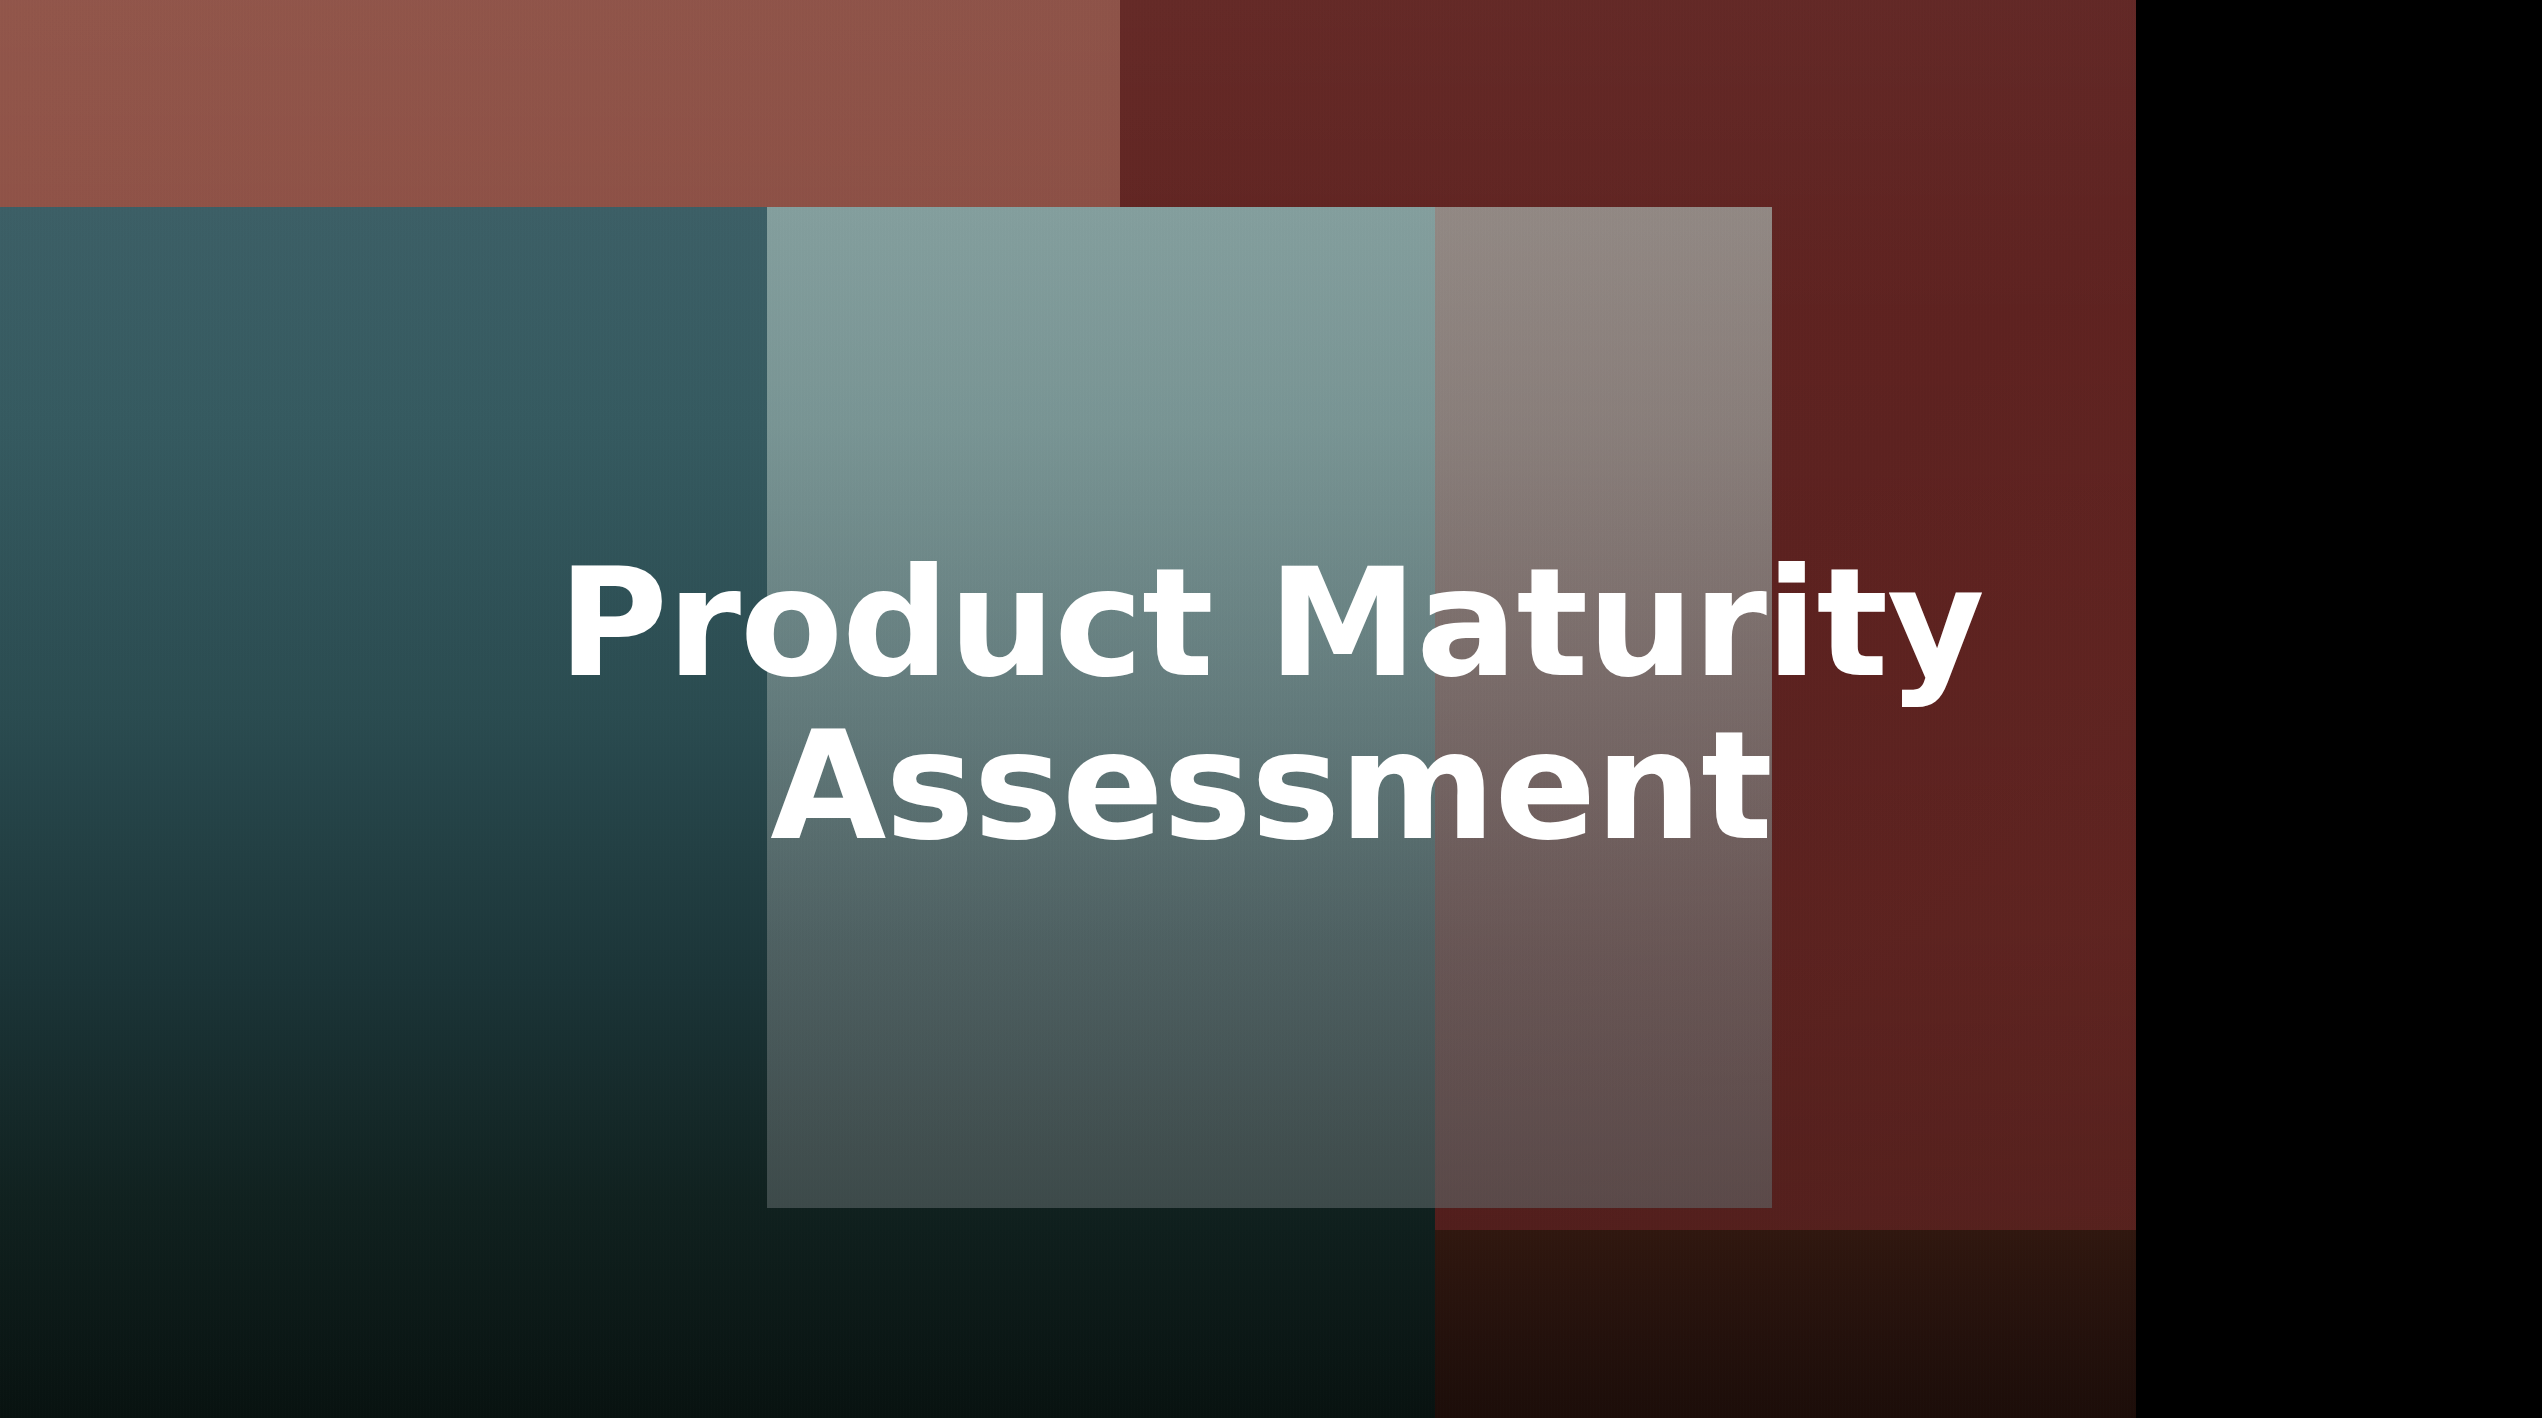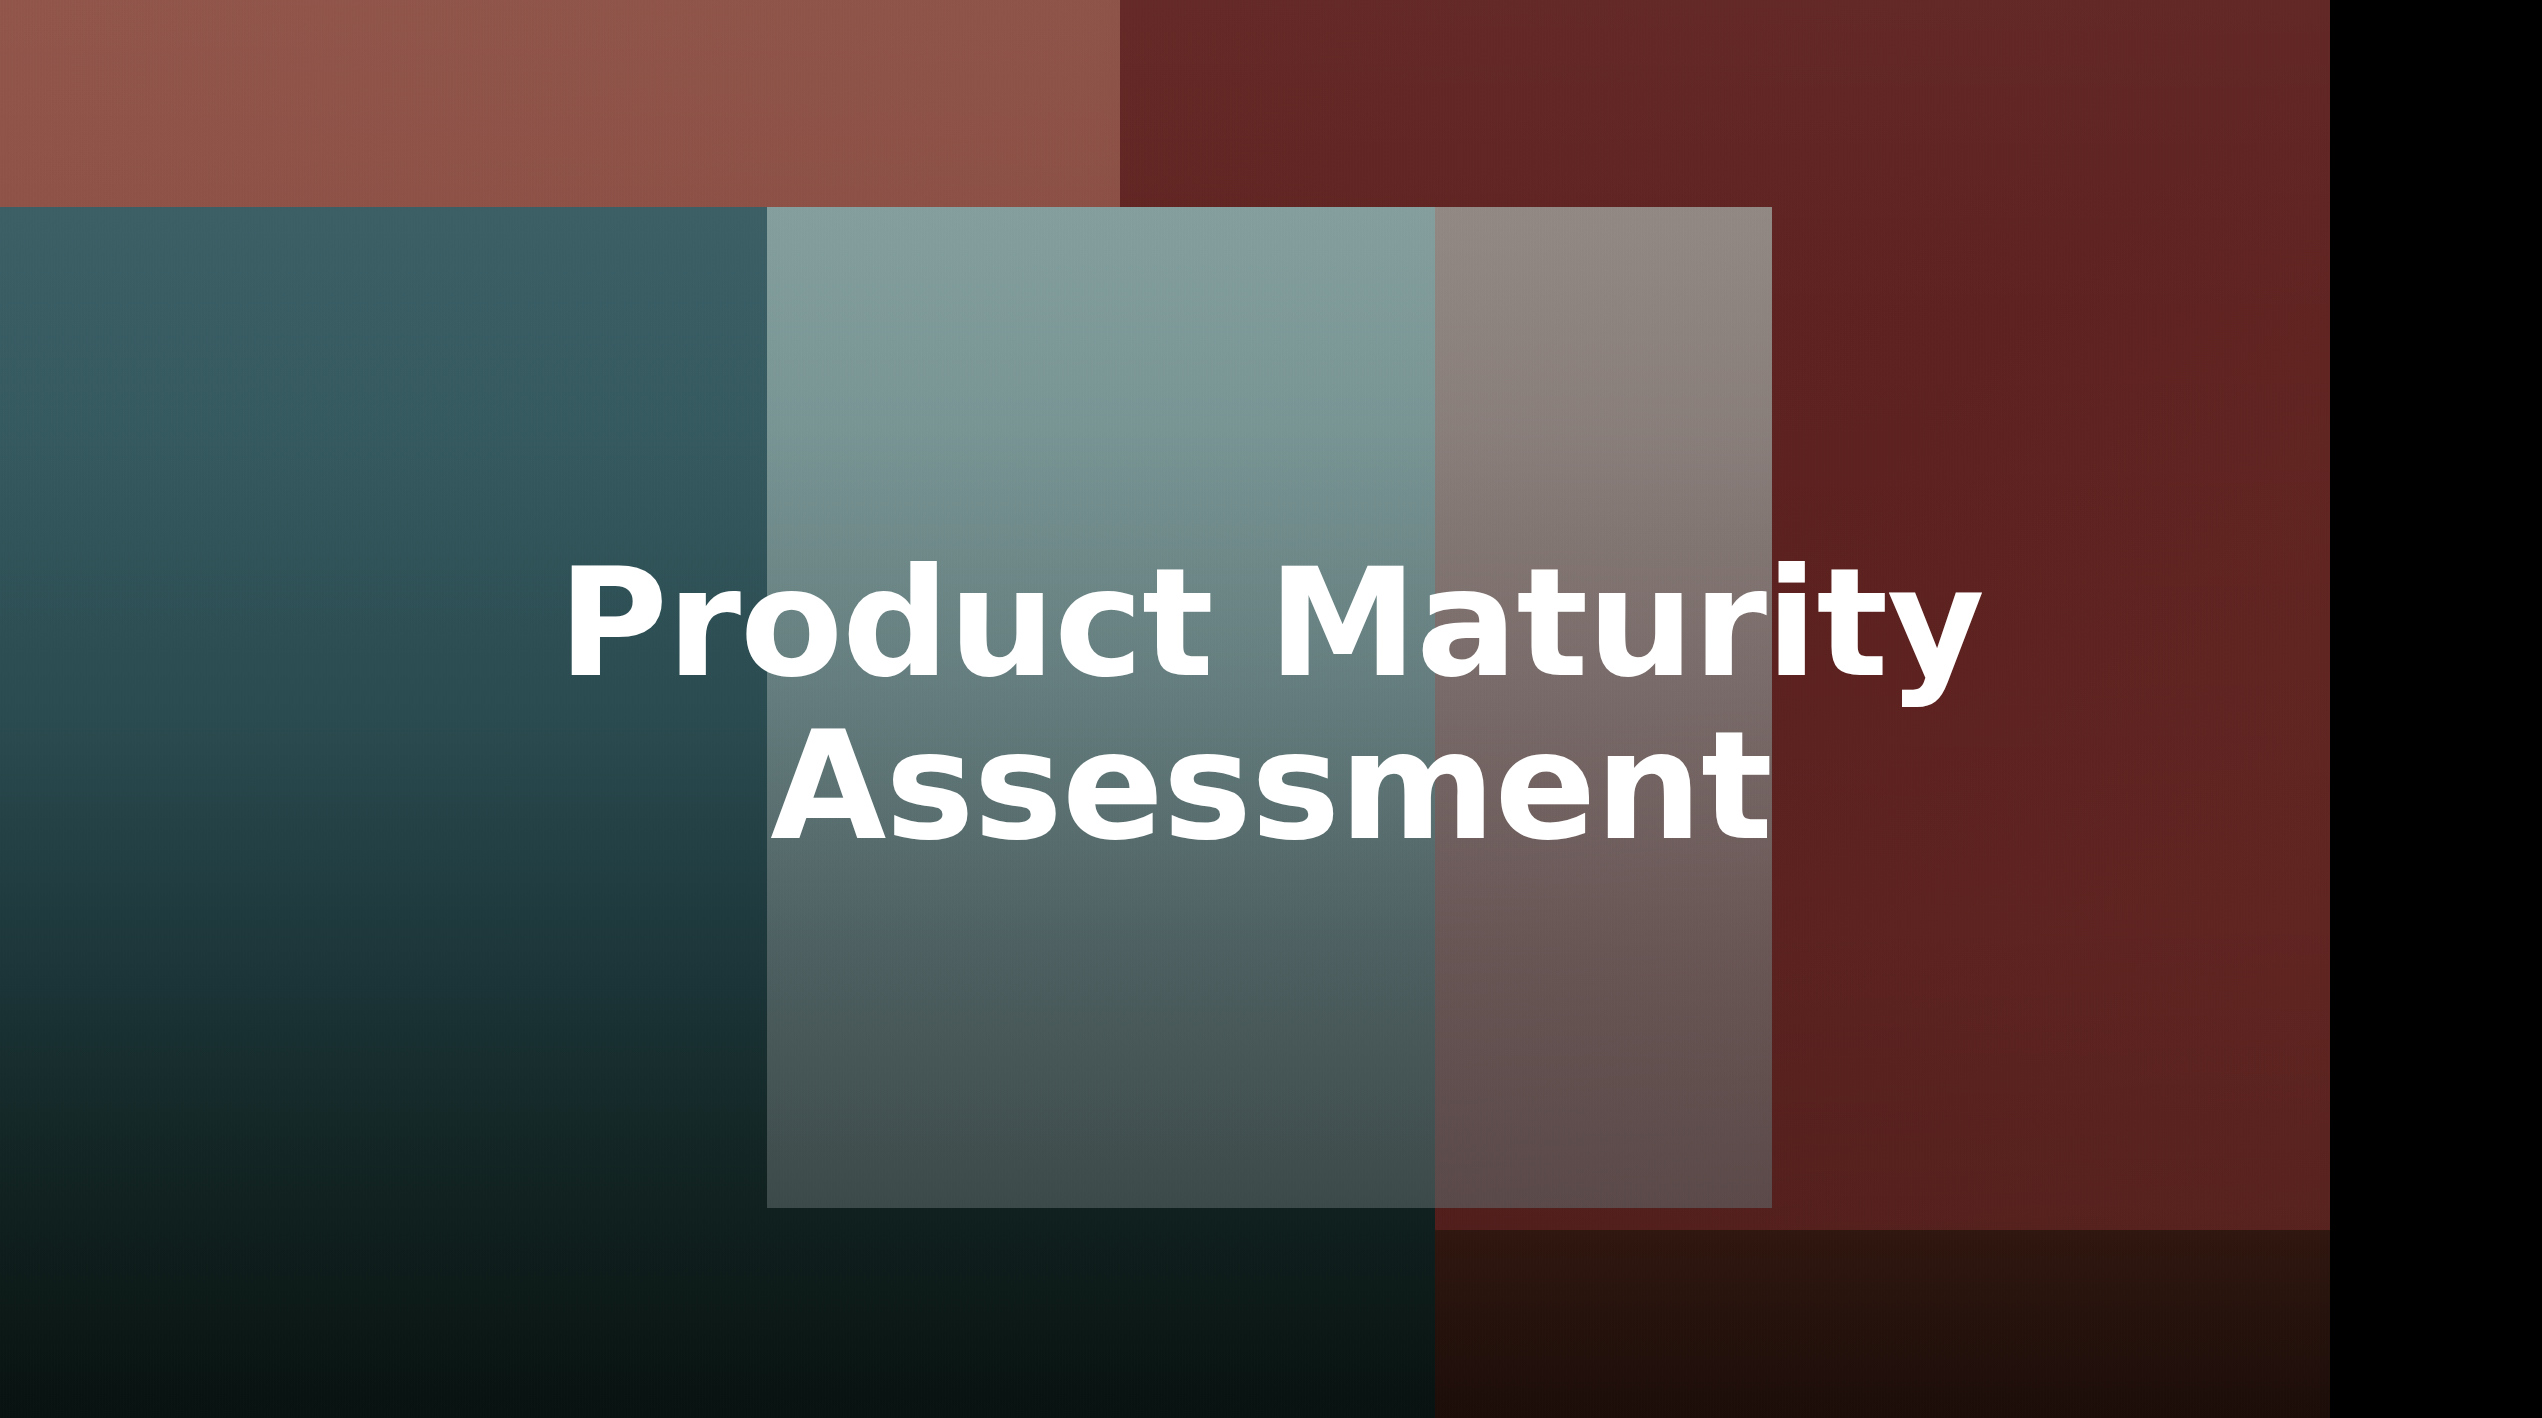--- a/index.html
+++ b/index.html
@@ -3,21 +3,21 @@
 <meta charset="utf-8">
 <title>Product Maturity Assessment</title>
 <style>
   html, body {
     margin: 0;
     padding: 0;
     background: #000;
   }
   #stage {
     position: relative;
-    width: 2330px;
+    width: 2136px;
     height: 1418px;
     overflow: hidden;
     font-family: "DejaVu Sans", "Liberation Sans", sans-serif;
     background: #000;
   }
 
   
   .plate {
     position: absolute;
     display: block;

